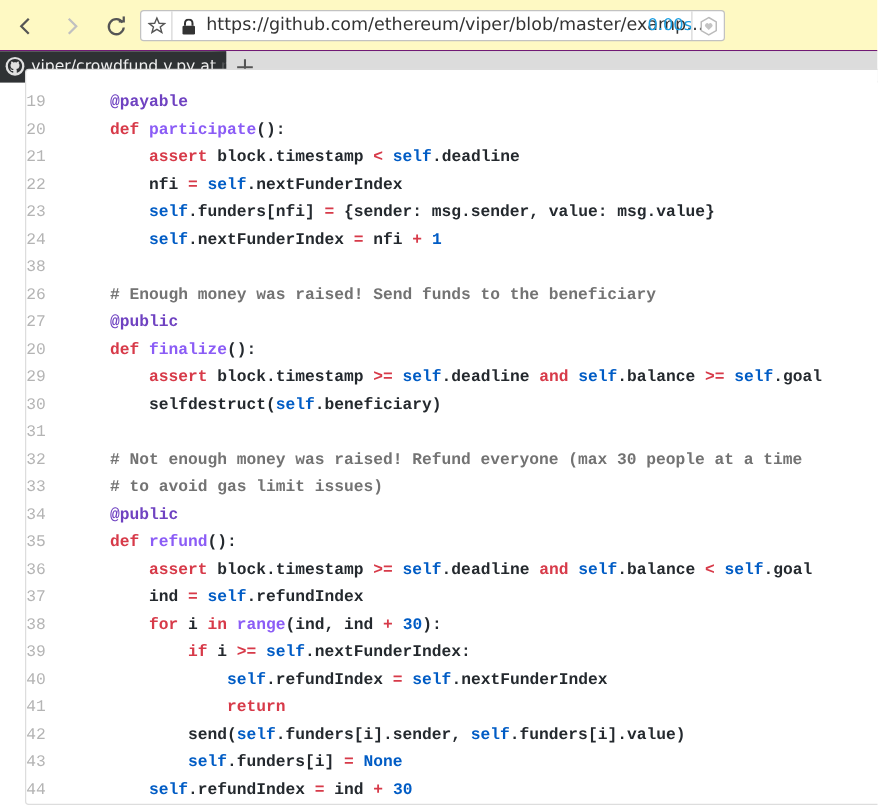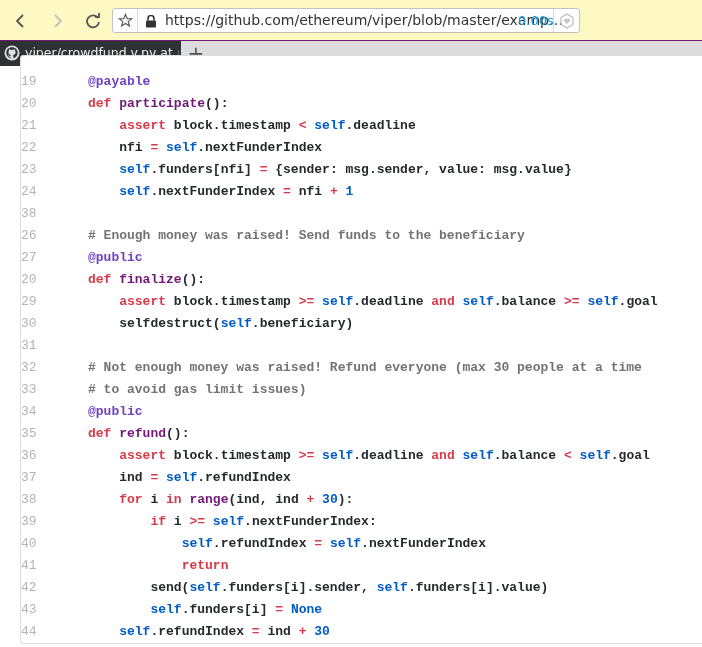--- a/index.html
+++ b/index.html
@@ -24,21 +24,21 @@
   .tab-fade { position: absolute; right: 0; top: 0; width: 12px; height: 25px; background: linear-gradient(to right, rgba(47,50,52,0), #2f3234); }
   .new-tab { position: absolute; left: 186px; top: 0px; width: 20px; height: 25px; color: #555; font-size: 20px; line-height: 24px; text-align: center; cursor: pointer; }
 
   
   .code-wrap { position: absolute; left: 20px; top: 55px; width: 720px; height: 589px; border: 1px solid #dddddd; border-radius: 3px; background: #fff; box-sizing: border-box; }
   .code { position: absolute; left: 0; top: 15px; width: 100%; font-family: "Liberation Mono", monospace; font-size: 13px; }
   .line { height: 22px; line-height: 22px; white-space: pre; position: relative; }
   .ln { display: inline-block; width: 45px; text-align: left; color: #b4b4b4; padding-right: 22px; }
   .src { color: #24292e; font-weight: bold; }
   .k { color: #d73a49; }
-  .f { color: #701a75; }
+  .f { color: #8b5cf6; }
   .d { color: #6f42c1; }
   .s { color: #005cc5; }
   .n { color: #005cc5; }
   .o { color: #d73a49; }
   .c { color: #737373; }
 </style>
 </head>
 <body>
 
 <div class="toolbar">

